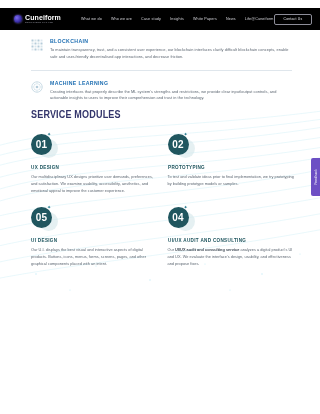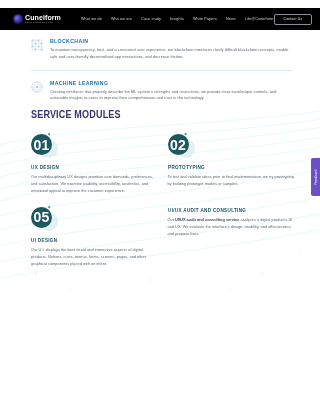--- a/index.html
+++ b/index.html
@@ -83,21 +83,21 @@
   .badge-ghost {
     position:absolute; left:8px; top:5px;
     width:19px; height:19px; border-radius:50%;
     background:#cfe3e8; opacity:.55;
   }
   .badge-main {
     position:absolute; left:0; top:0;
     width:21px; height:21px; border-radius:50%;
     background:#20565f;
     display:flex; align-items:center; justify-content:center;
-    color:#ffffff; font-size:14px; font-weight:700; letter-spacing:.2px;
+    color:#ffffff; font-size:10px; font-weight:700; letter-spacing:.2px;
   }
   .badge-star {
     position:absolute; left:16px; top:-2px;
     font-size:5px; color:#2f7f93; line-height:1;
   }
   .card-title {
     font-size:5px; font-weight:700; color:#20565f;
     letter-spacing:.35px; margin-bottom:4px;
     transform:scaleX(.92); transform-origin:left center;
   }
@@ -258,20 +258,25 @@
         <div class="badge-wrap">
           <span class="badge-ghost"></span>
           <span class="badge-star">✦</span>
           <span class="badge-main">05</span>
         </div>
         <div class="card-title">UI DESIGN</div>
         <div class="card-desc">Our U.I. displays the best visual and interactive aspects of digital products. Buttons, icons, menus, forms, screens, pages, and other graphical components placed with an intent.</div>
       </div>
 
       <div class="card">
+        <div class="badge-wrap">
+          <span class="badge-ghost"></span>
+          <span class="badge-star">✦</span>
+          <span class="badge-main">04</span>
+        </div>
         <div class="card-title">UI/UX AUDIT AND CONSULTING</div>
         <div class="card-desc"><span>Our </span><b>UI/UX audit and consulting service</b><span> analyzes a digital product's UI and UX. We evaluate the interface's design, usability, and effectiveness and propose fixes.</span></div>
       </div>
 
     </div>
   </section>
 
   <div class="feedback-tab">
     <span>Feedback</span>
   </div>

